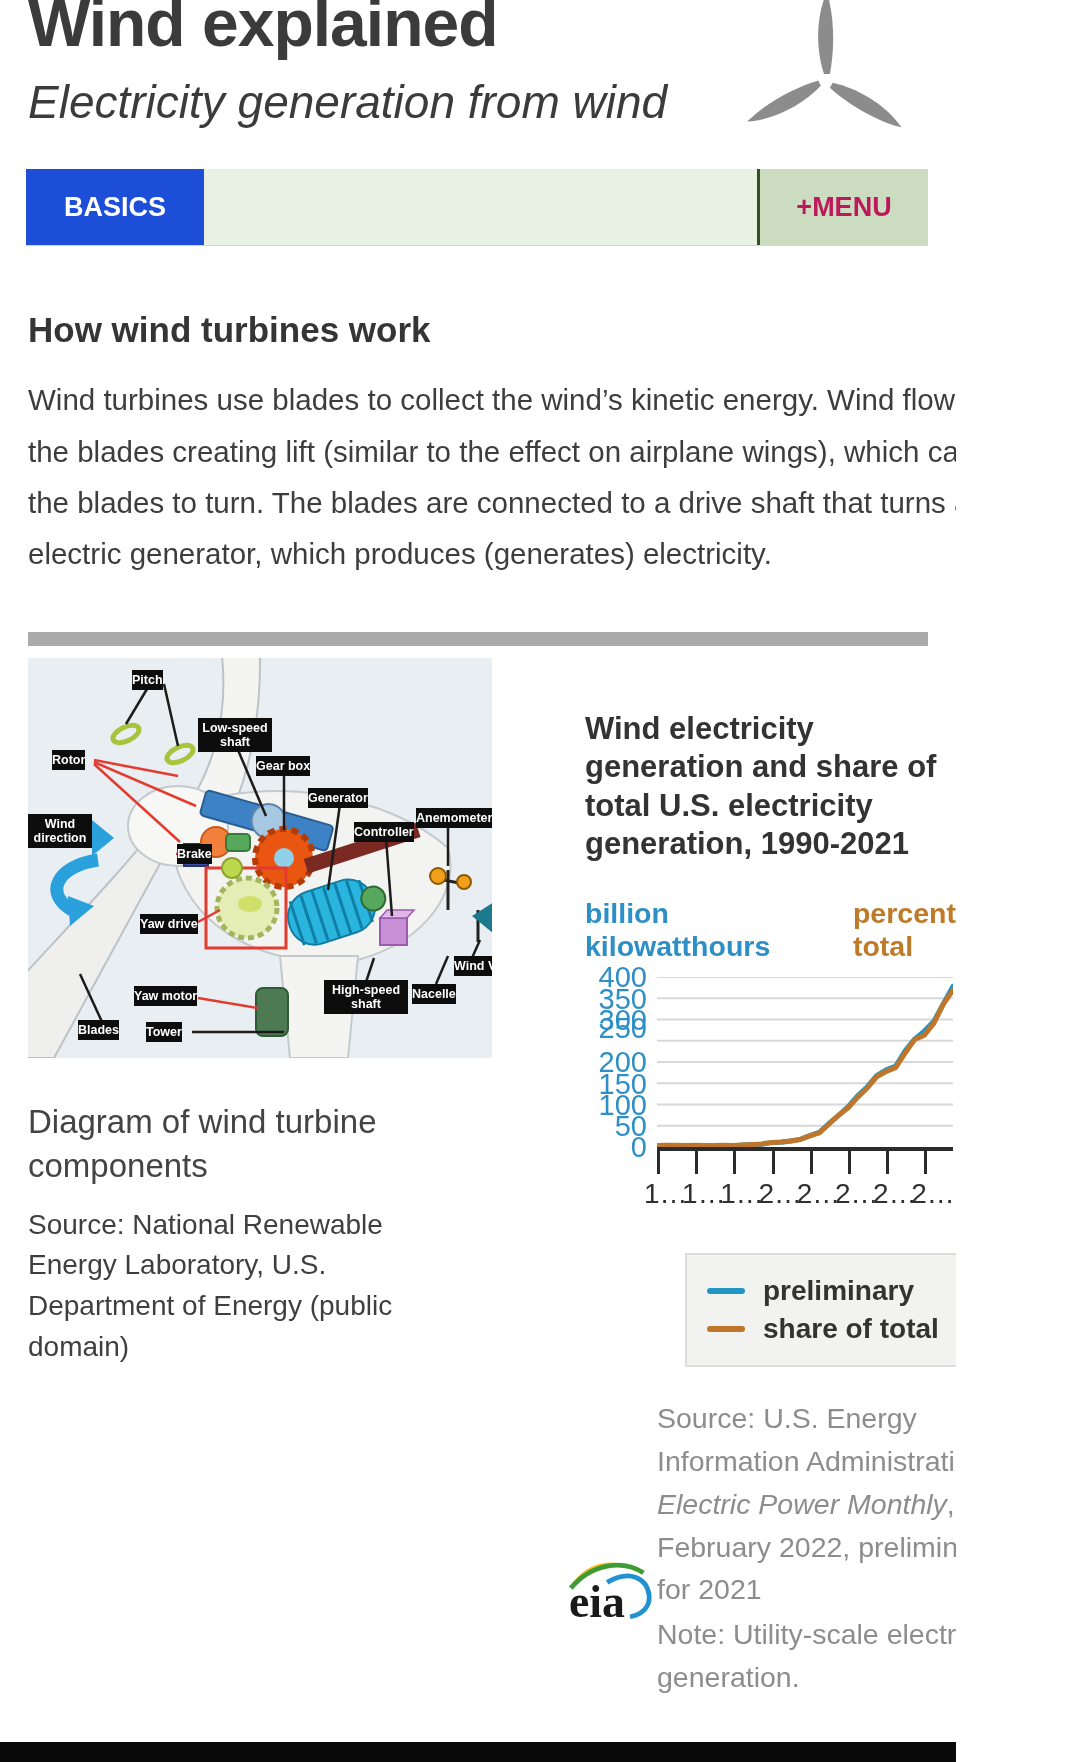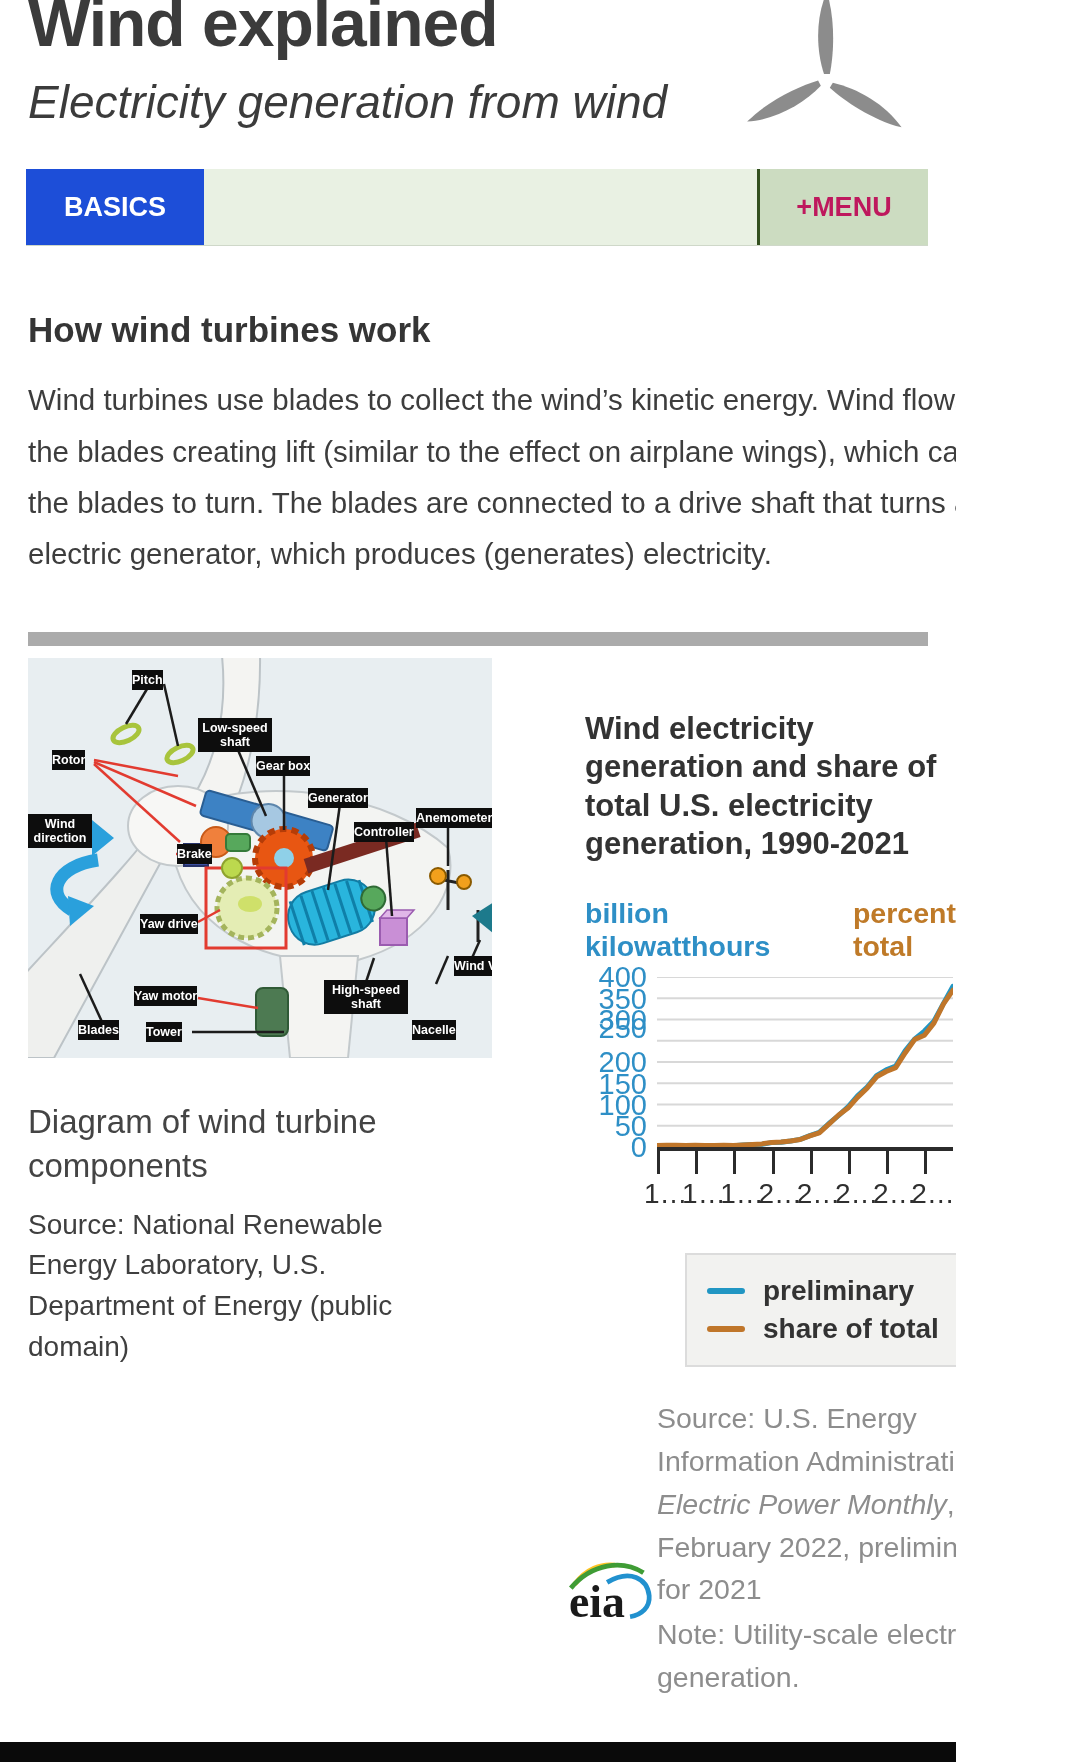--- a/index.html
+++ b/index.html
@@ -190,21 +190,21 @@
         <div class="dlabel" style="left:106px;top:328px;">Yaw motor</div>
         <div class="dlabel" style="left:50px;top:362px;">Blades</div>
         <div class="dlabel" style="left:118px;top:364px;">Tower</div>
         <div class="dlabel wrap" style="left:170px;top:60px;width:74px;">Low-speed shaft</div>
         <div class="dlabel" style="left:228px;top:98px;">Gear box</div>
         <div class="dlabel" style="left:280px;top:130px;">Generator</div>
         <div class="dlabel" style="left:326px;top:164px;">Controller</div>
         <div class="dlabel" style="left:388px;top:150px;">Anemometer</div>
         <div class="dlabel" style="left:426px;top:298px;">Wind Vane</div>
         <div class="dlabel wrap" style="left:296px;top:322px;width:84px;">High-speed shaft</div>
-        <div class="dlabel" style="left:384px;top:326px;margin-top:36px;">Nacelle</div>
+        <div class="dlabel" style="left:384px;top:326px;">Nacelle</div>
       </div>
       <div class="cap">Diagram of wind turbine components</div>
       <div class="cap-src">Source: National Renewable Energy Laboratory, U.S. Department of Energy (public domain)</div>
     </div>
 
     <div class="col-right">
       <div class="chart-head">
         <div class="chart-title">Wind electricity generation and share of total U.S. electricity generation, 1990-2021</div>
         <div class="burger">
           <div></div>

